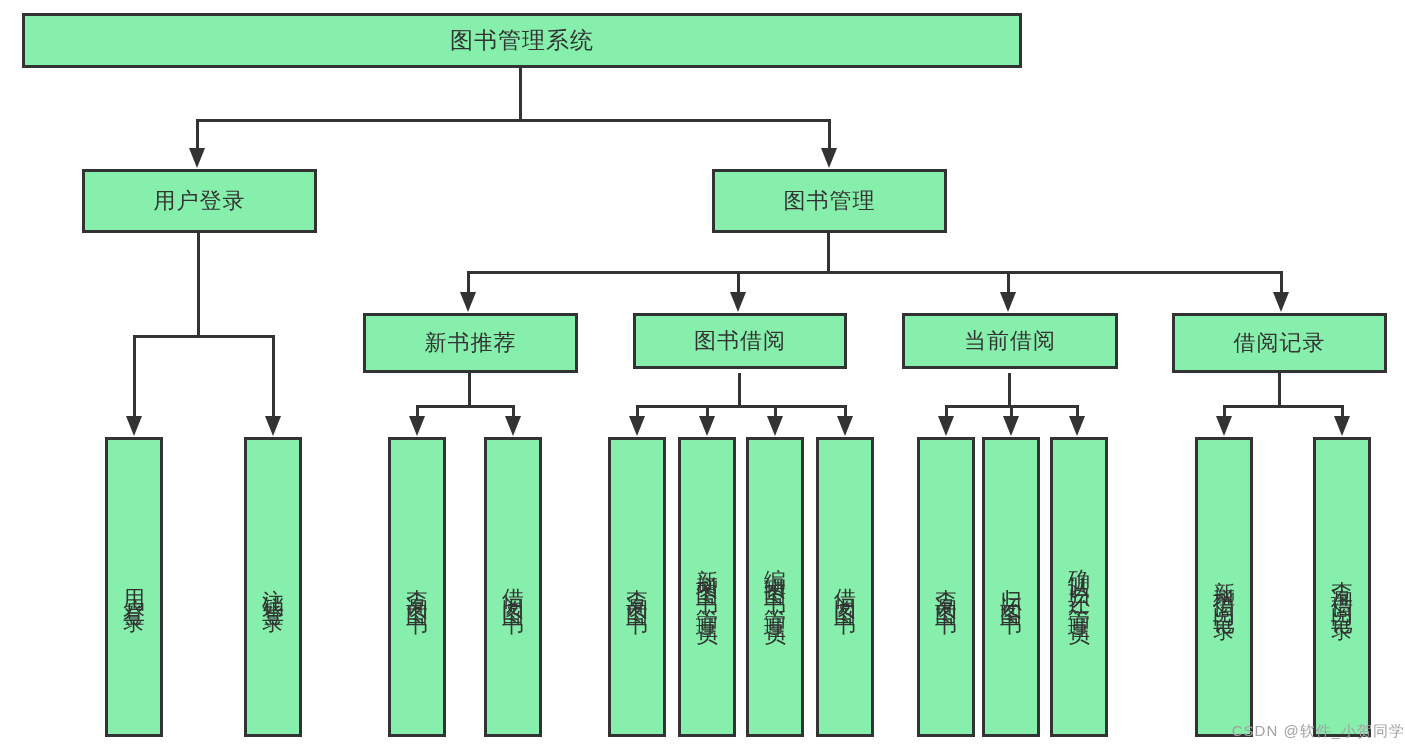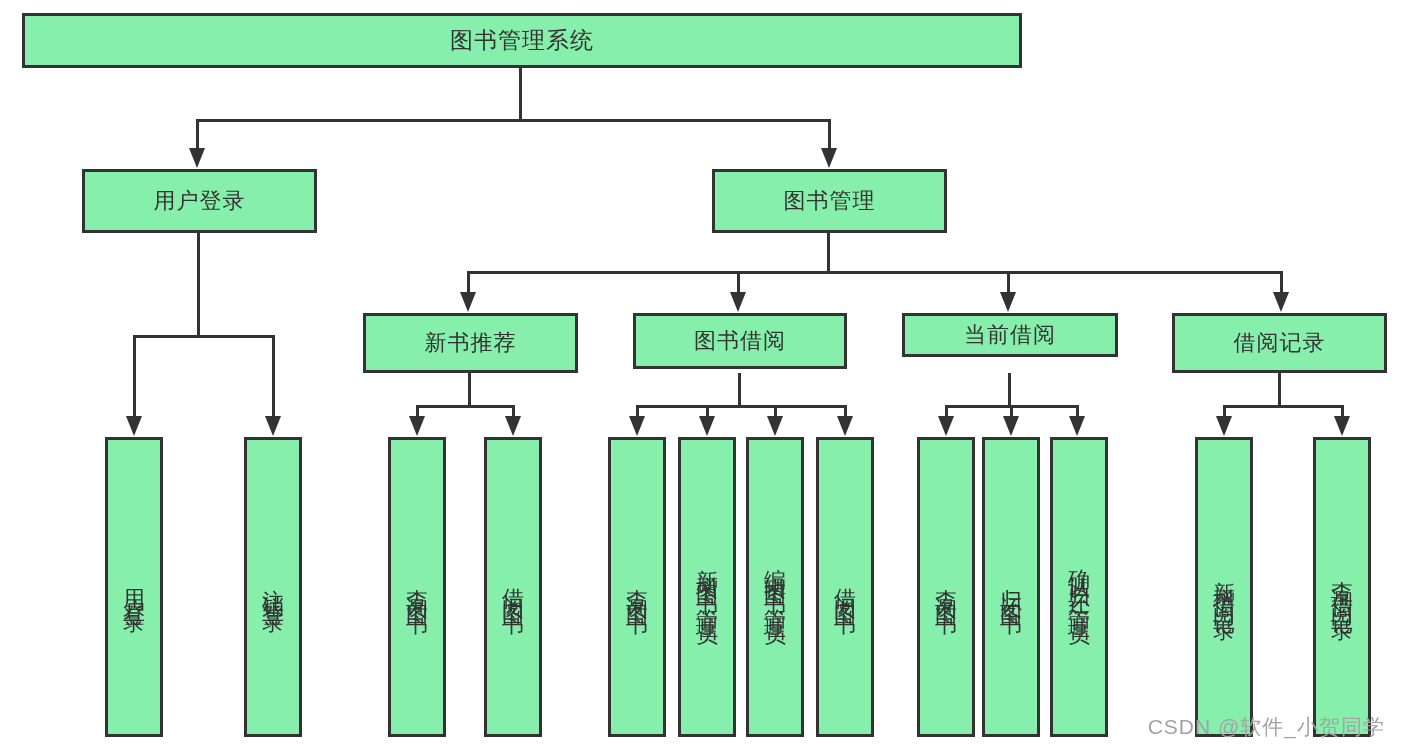--- a/index.html
+++ b/index.html
@@ -43,41 +43,41 @@
   }
   .arrow-head{
     position:absolute;
     width:0;height:0;
     border-left:8px solid transparent;
     border-right:8px solid transparent;
     border-top:20px solid var(--line);
   }
   #watermark{
     position:absolute;
-    right:20px;
+    right:0;
     bottom:6px;
-    font-size:21px;
+    font-size:15px;
     color:var(--wm);
     letter-spacing:1px;
     z-index:50;
   }
 </style>
 </head>
 <body>
 
 <div id="stage">
 
   <div class="node" style="left:22px;top:13px;width:1000px;height:55px;font-size:23px;">图书管理系统</div>
 
   <div class="node" style="left:82px;top:169px;width:235px;height:64px;">用户登录</div>
   <div class="node" style="left:712px;top:169px;width:235px;height:64px;">图书管理</div>
 
   <div class="node" style="left:363px;top:313px;width:215px;height:60px;">新书推荐</div>
   <div class="node" style="left:633px;top:313px;width:214px;height:56px;">图书借阅</div>
-  <div class="node" style="left:902px;top:313px;width:216px;height:44px;">当前借阅</div>
+  <div class="node" style="left:902px;top:313px;width:216px;height:56px;">当前借阅</div>
   <div class="node" style="left:1172px;top:313px;width:215px;height:60px;">借阅记录</div>
 
   <div class="node vnode" style="left:105px;top:437px;width:58px;height:300px;">用户登录</div>
   <div class="node vnode" style="left:244px;top:437px;width:58px;height:300px;">注销登录</div>
 
   <div class="node vnode" style="left:388px;top:437px;width:58px;height:300px;">查询图书</div>
   <div class="node vnode" style="left:484px;top:437px;width:58px;height:300px;">借阅图书</div>
 
   <div class="node vnode" style="left:608px;top:437px;width:58px;height:300px;">查询图书</div>
   <div class="node vnode" style="left:678px;top:437px;width:58px;height:300px;">新增图书（管理员）</div>

